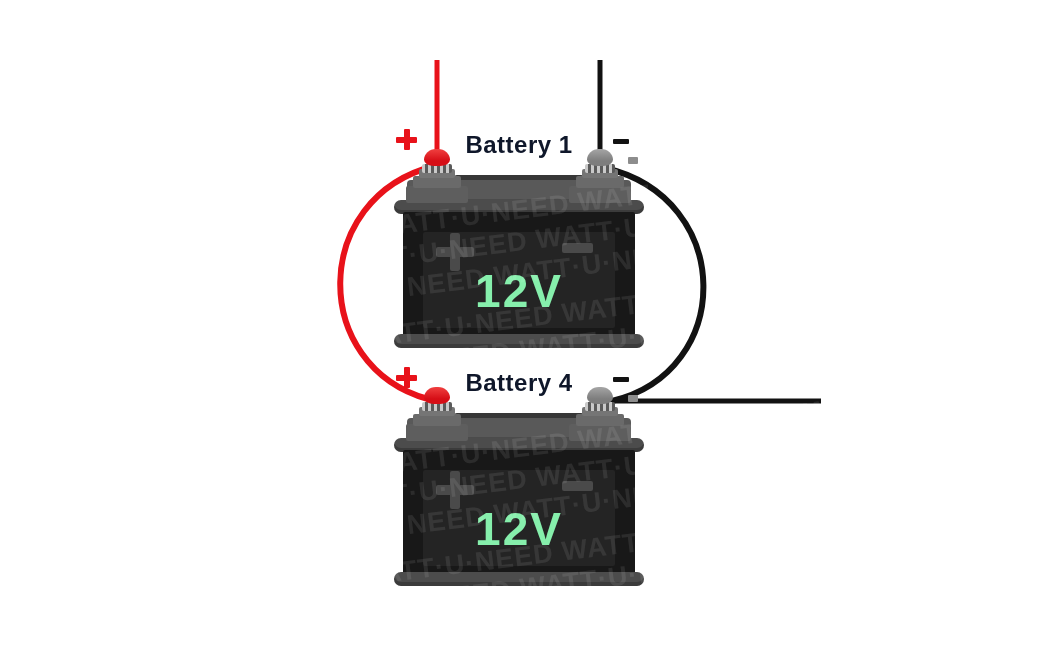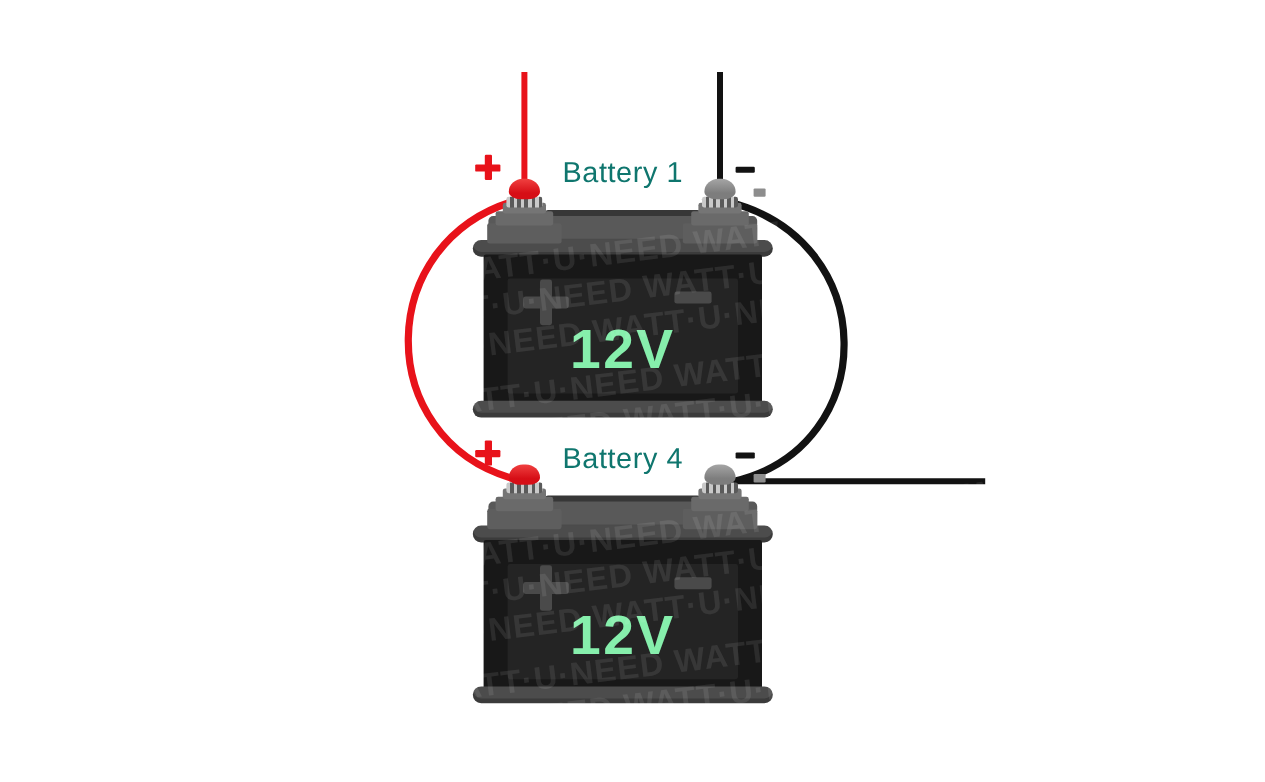--- a/index.html
+++ b/index.html
@@ -55,22 +55,22 @@
   .wm-line{white-space:nowrap;font-weight:bold;font-size:27px;letter-spacing:1px;
            color:rgba(255,255,255,0.09);transform:rotate(-7deg);line-height:32px;}
   .wm-line:nth-child(1){left:-20px;top:0;}
   .wm-line:nth-child(2){left:-62px;top:37px;}
   .wm-line:nth-child(3){left:-104px;top:74px;}
   .wm-line:nth-child(4){left:-36px;top:111px;}
   .wm-line:nth-child(5){left:-78px;top:148px;}
   .wm-line:nth-child(6){left:-120px;top:185px;}
 
   
-  .blabel{left:0;top:6px;width:100%;text-align:center;font-size:24px;color:#0f766e;
-          letter-spacing:.5px;line-height:26px;}
+  .blabel{left:0;top:6px;width:100%;text-align:center;font-size:24px;color:#0f172a;
+          letter-spacing:.5px;line-height:26px;font-weight:bold;}
   .sign-plus{left:2px;top:3px;width:21px;height:21px;}
   .sign-plus i{display:block;position:absolute;background:#e8121a;border-radius:1px;}
   .sign-plus i.h{left:0;top:7.5px;width:21px;height:6px;}
   .sign-plus i.v{left:7.5px;top:0;width:6px;height:21px;}
   .sign-minus{left:219px;top:13px;width:16px;height:5px;background:#121212;border-radius:1px;}
 </style>
 </head>
 <body>
 
 <svg class="wires" width="1054" height="652" viewBox="0 0 1054 652">

